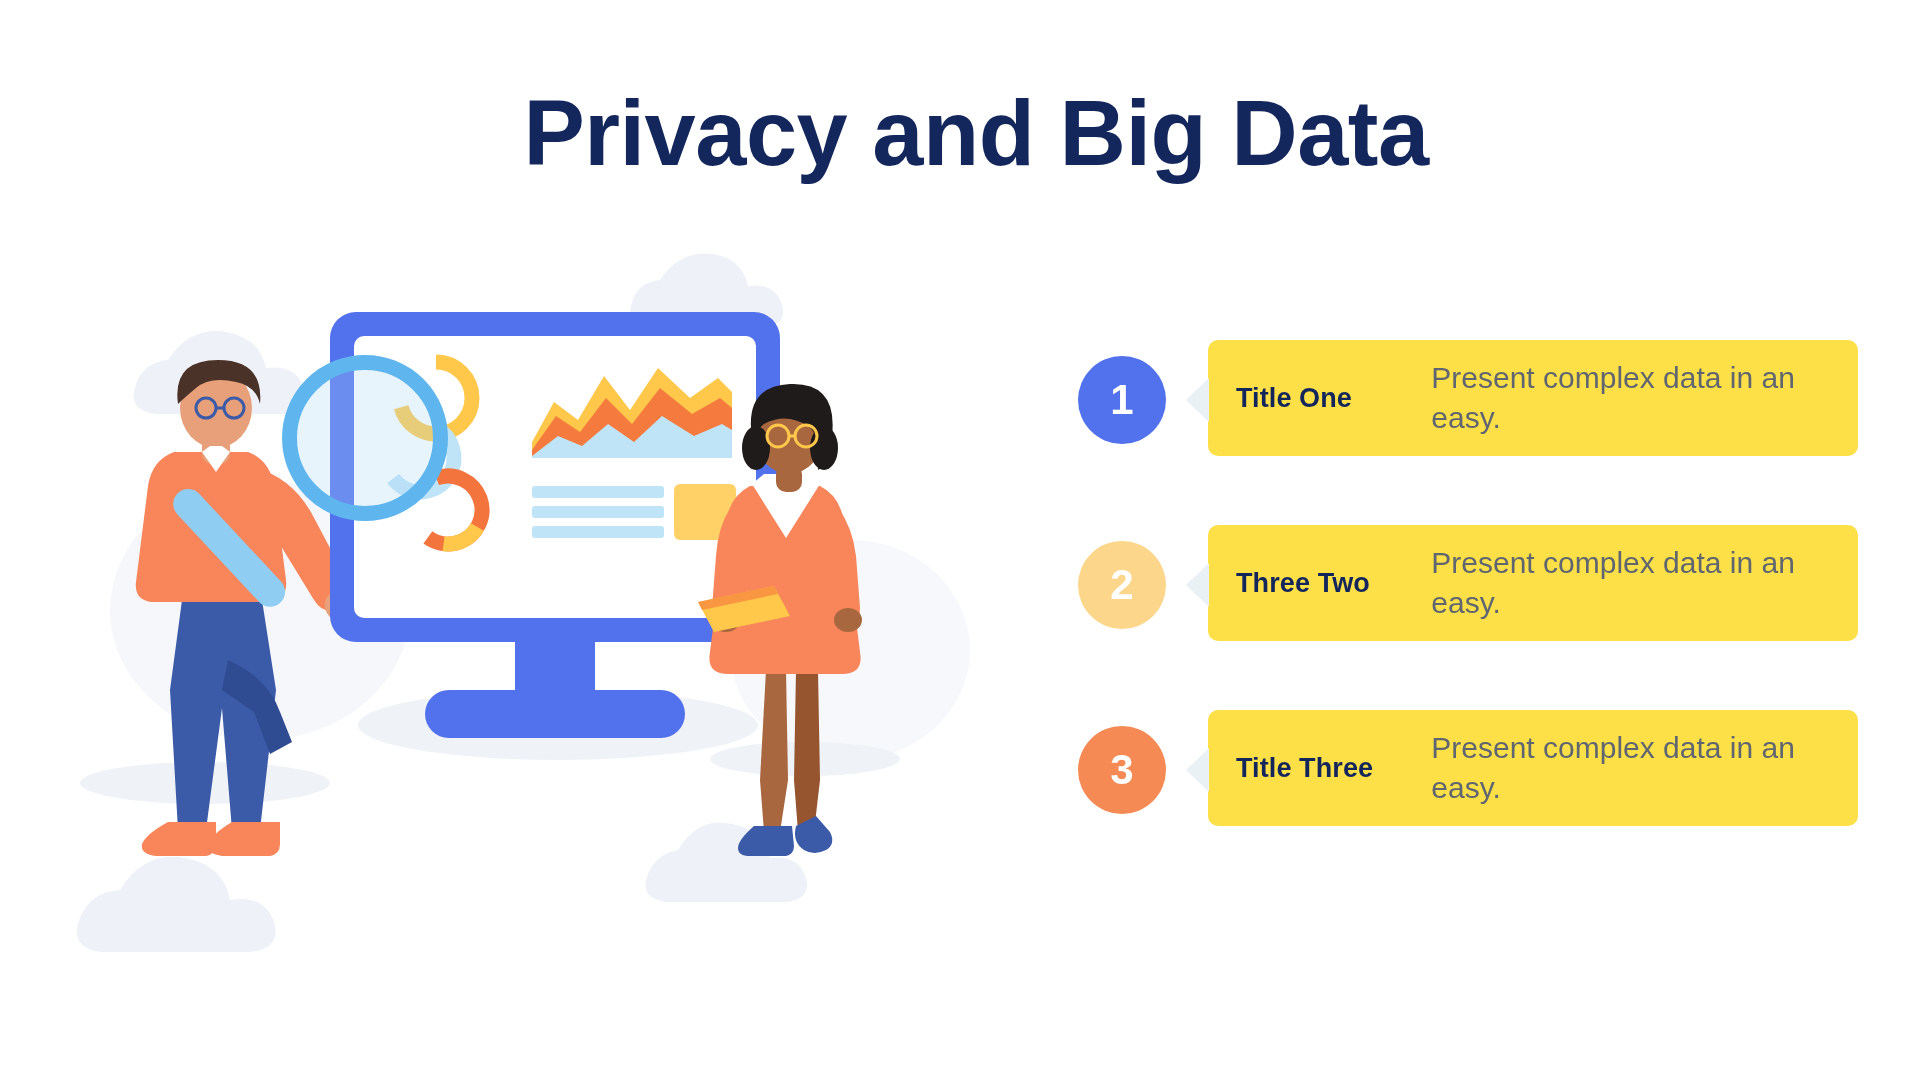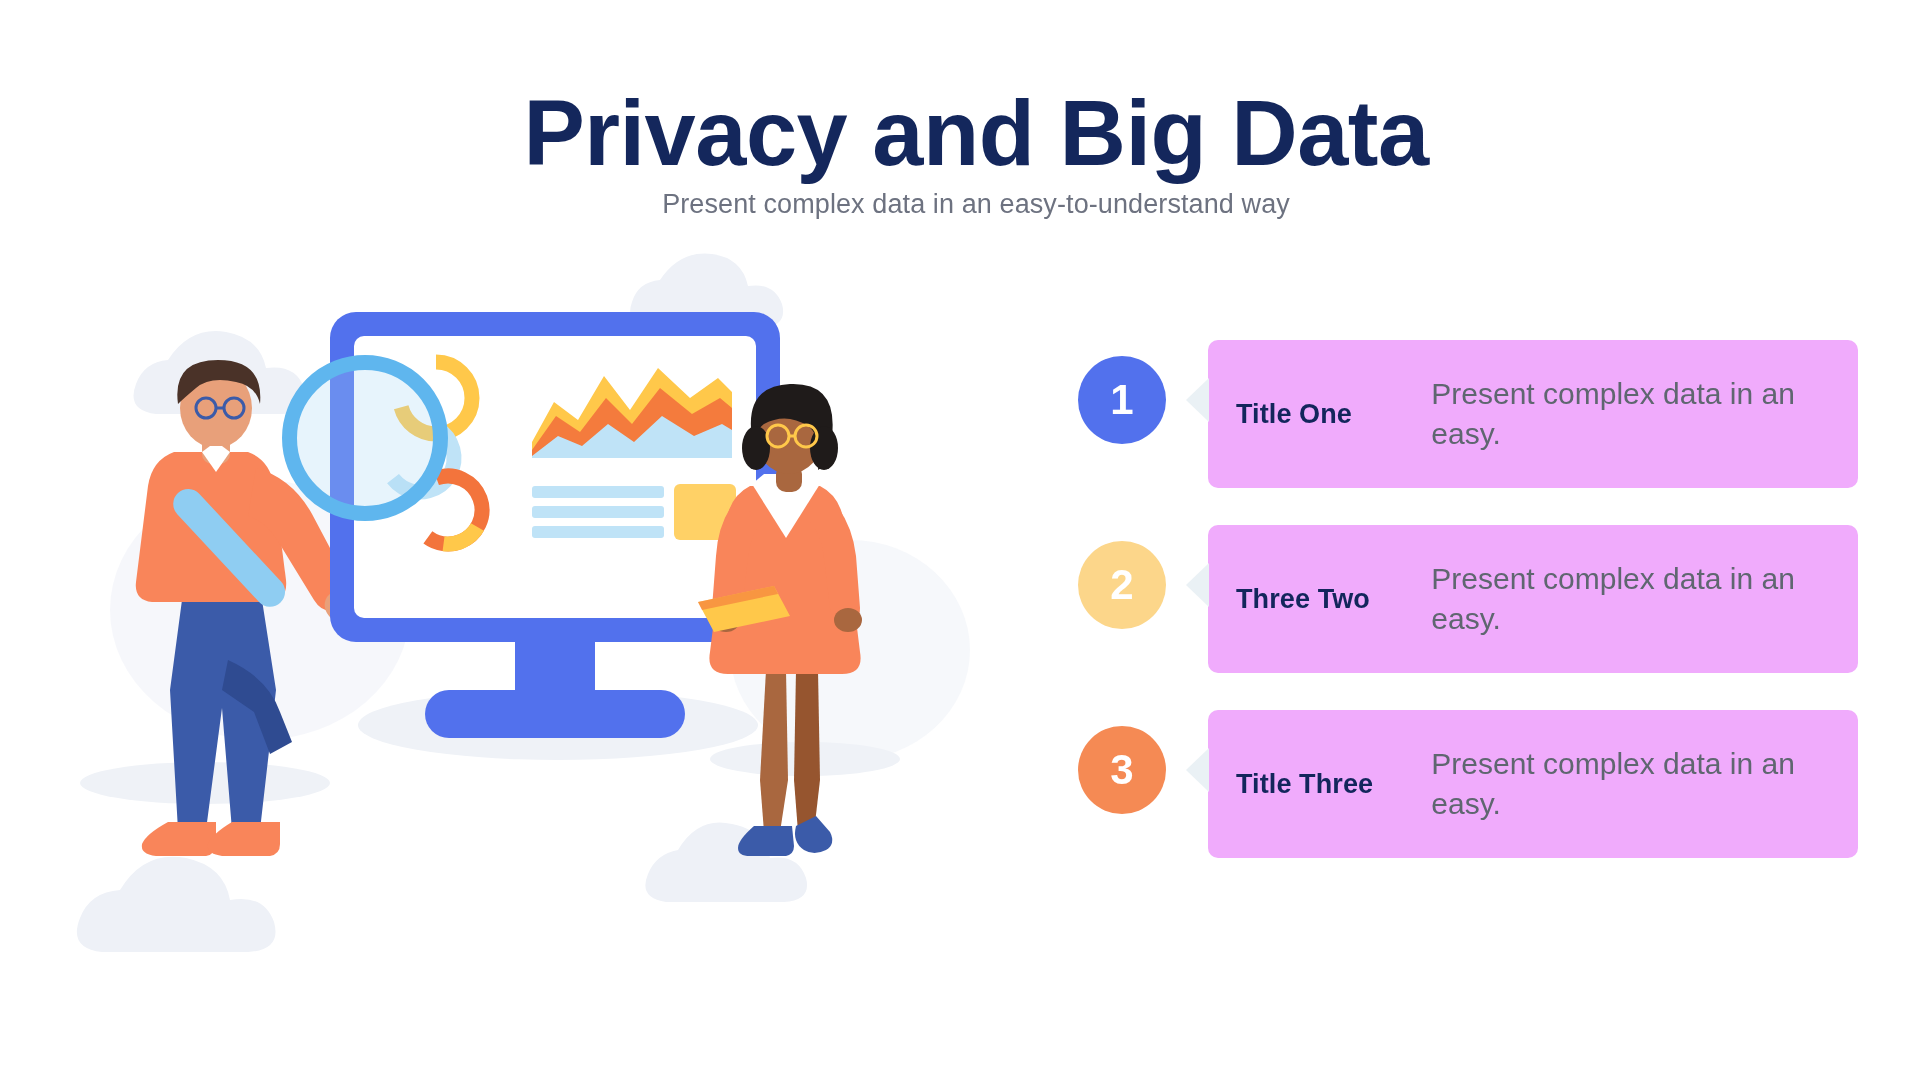--- a/index.html
+++ b/index.html
@@ -67,22 +67,22 @@
   .list { position:absolute; left:1060px; top:340px; width:800px; }
   .row { position:relative; height:185px; }
   .num-circle {
     position:absolute; left:18px; top:16px;
     width:88px; height:88px; border-radius:50%;
     display:flex; align-items:center; justify-content:center;
     color:#ffffff; font-size:42px; font-weight:700;
   }
   .panel {
     position:absolute; left:148px; top:0px;
-    width:650px; height:148px;
-    background:#f0abfc; border-radius:10px;
+    width:650px; height:116px;
+    background:#fde047; border-radius:10px;
     display:flex; align-items:center;
   }
   .panel::before {
     content:""; position:absolute; left:-22px; top:38px;
     width:0; height:0;
     border-top:22px solid transparent;
     border-bottom:22px solid transparent;
     border-right:23px solid #eaf1f5;
   }
   .panel-title {
@@ -93,21 +93,20 @@
     font-size:30px; line-height:1.32; color:#5f6670; font-weight:400;
   }
 </style>
 </head>
 <body>
 
 <div id="slide">
 
   <div class="header">
     <div class="title">Privacy and Big Data</div>
-    <div class="subtitle">Present complex data in an easy-to-understand way</div>
   </div>
 
   <div class="stage">
 
     <svg width="1010" height="760" style="position:absolute;left:0;top:0;">
       <g fill="#eef1f7">
         <path d="M600 30 q20-30 52-26 q30 4 36 32 q26 -4 34 18 q6 22-20 24 l-112 0 q-26 -4 -18 -26 q6 -20 28 -22 z"></path>
         <path d="M108 110 q22-34 58-28 q34 6 40 36 q30-4 38 20 q8 24-22 26 l-126 0 q-30-4-20-30 q8-22 32-24 z"></path>
         <path d="M60 640 q24-40 66-32 q38 8 44 42 q34-6 44 22 q8 28-26 30 l-146 0 q-34-4-22-34 q10-26 40-28 z"></path>
         <path d="M618 600 q20-34 54-26 q32 6 38 34 q28-4 36 20 q6 22-22 24 l-118 0 q-28-4-18-28 q8-20 30-24 z"></path>

